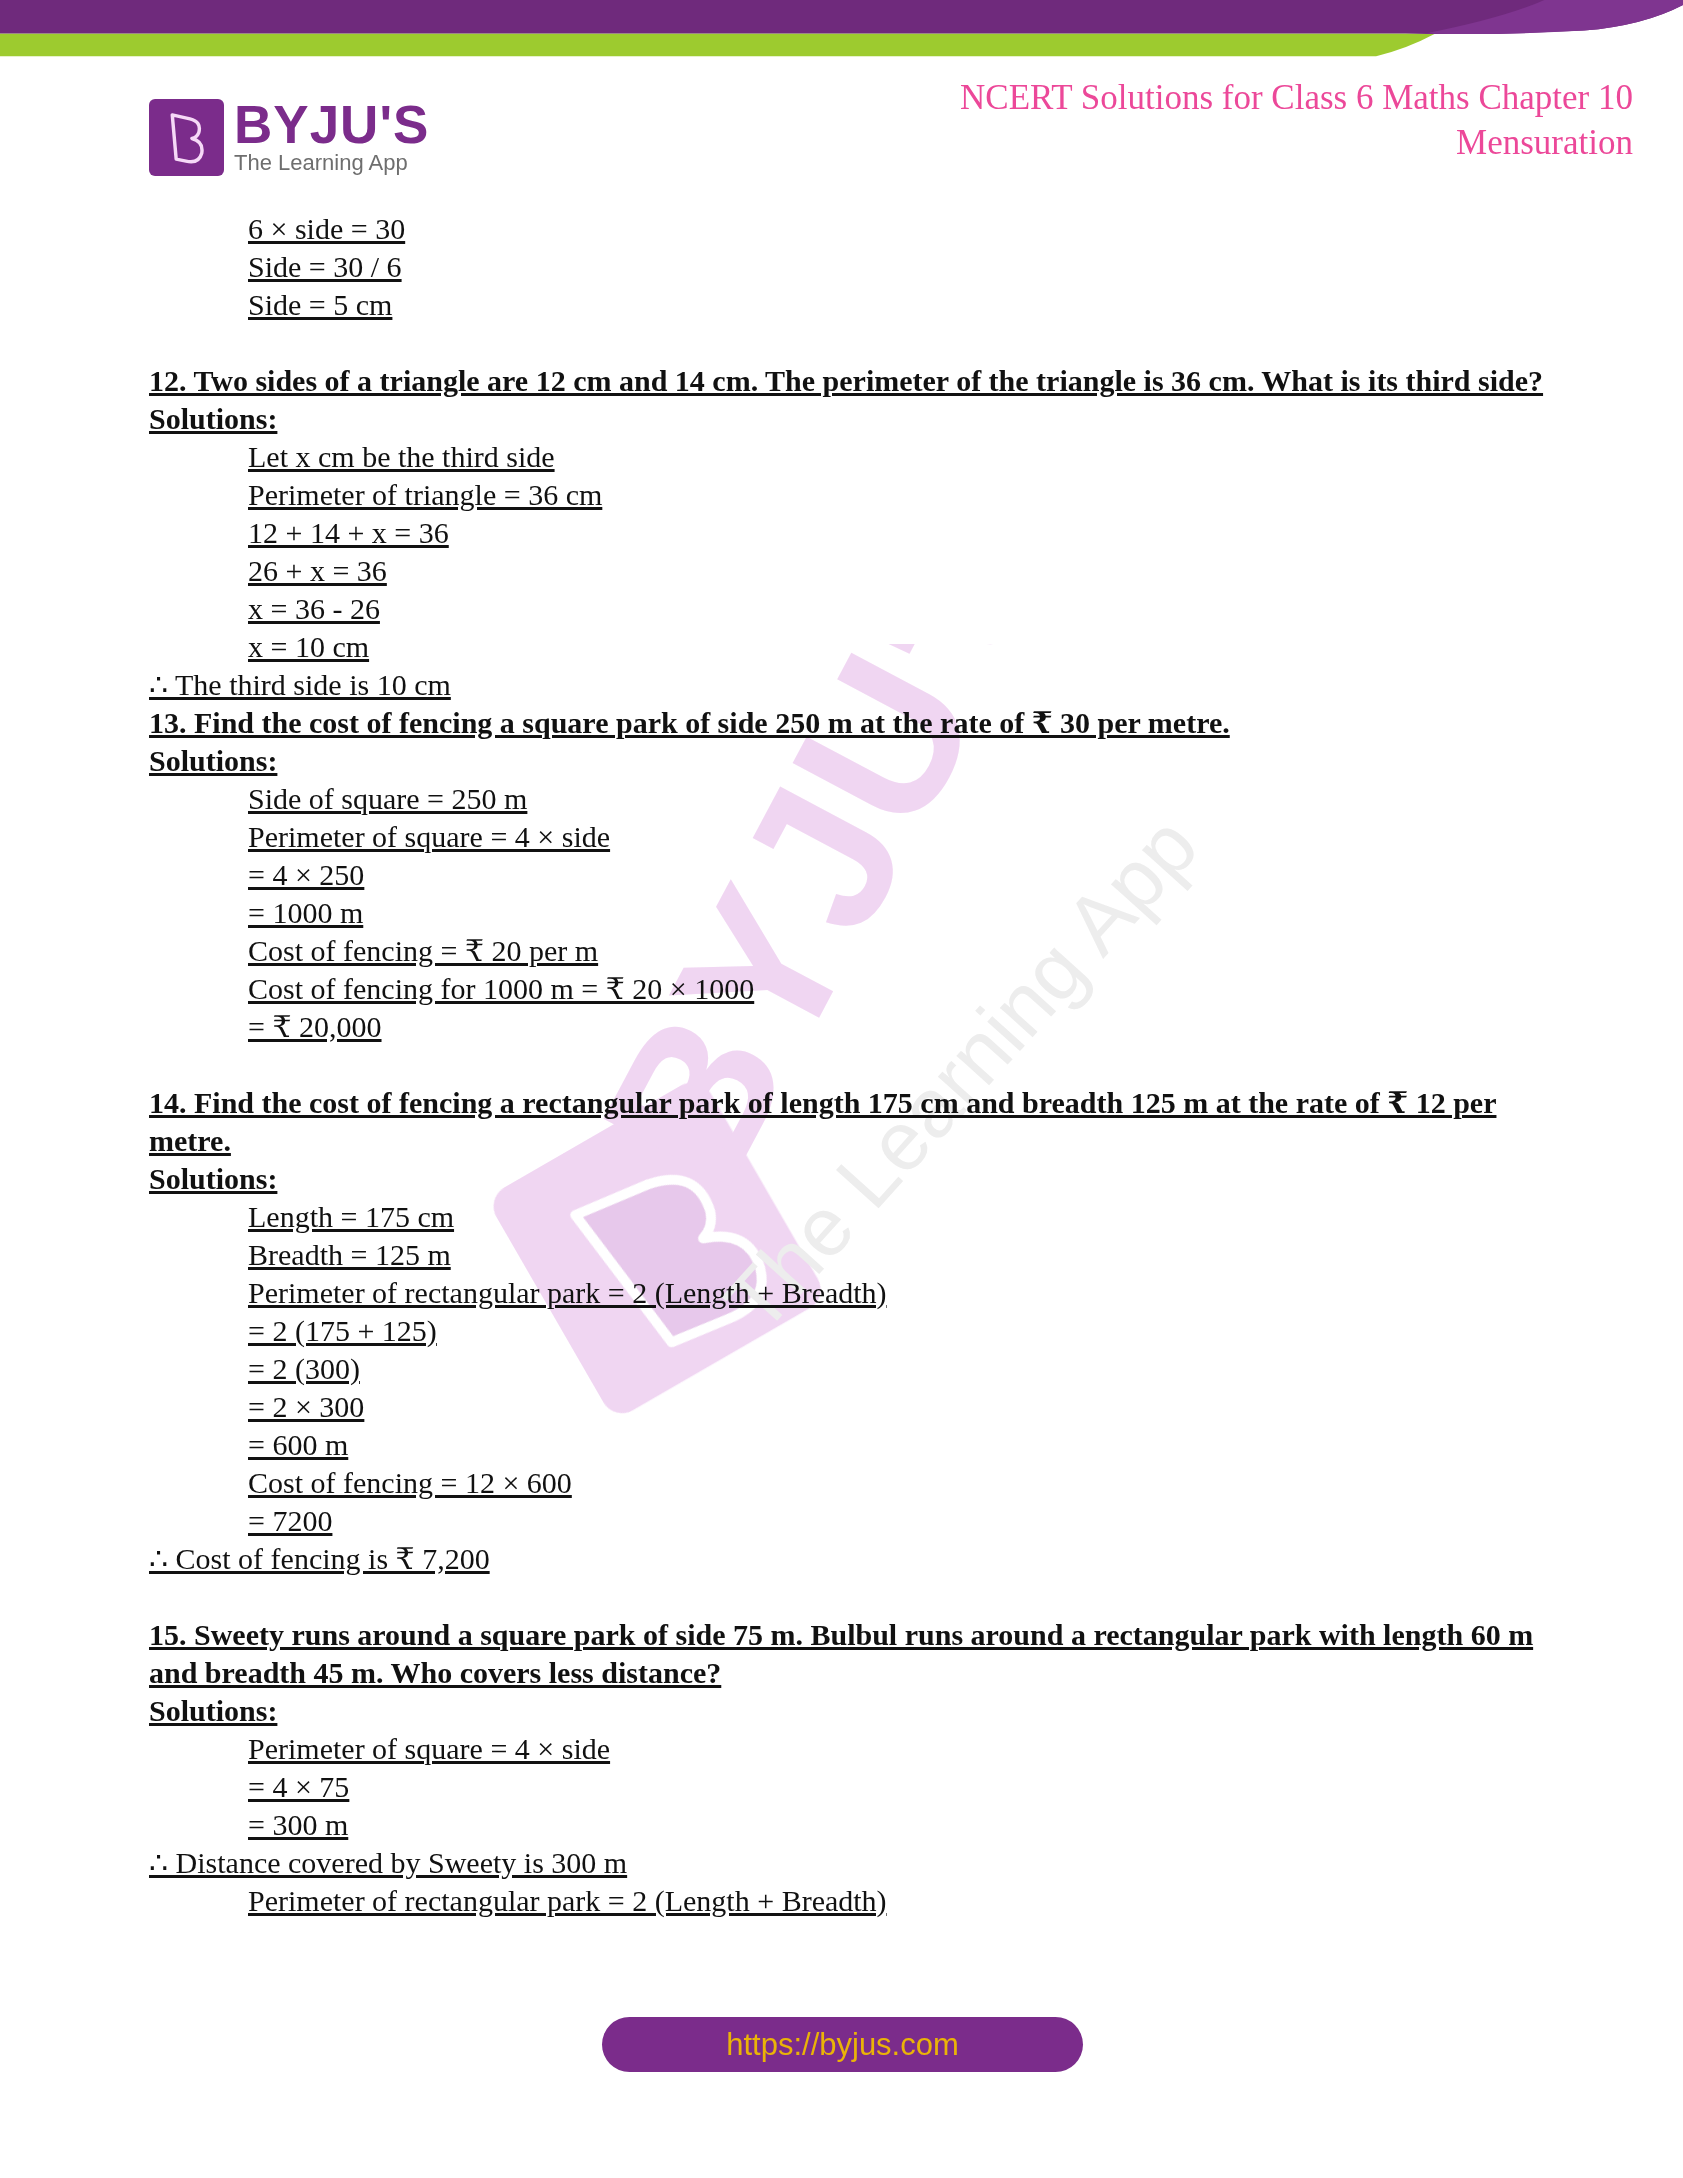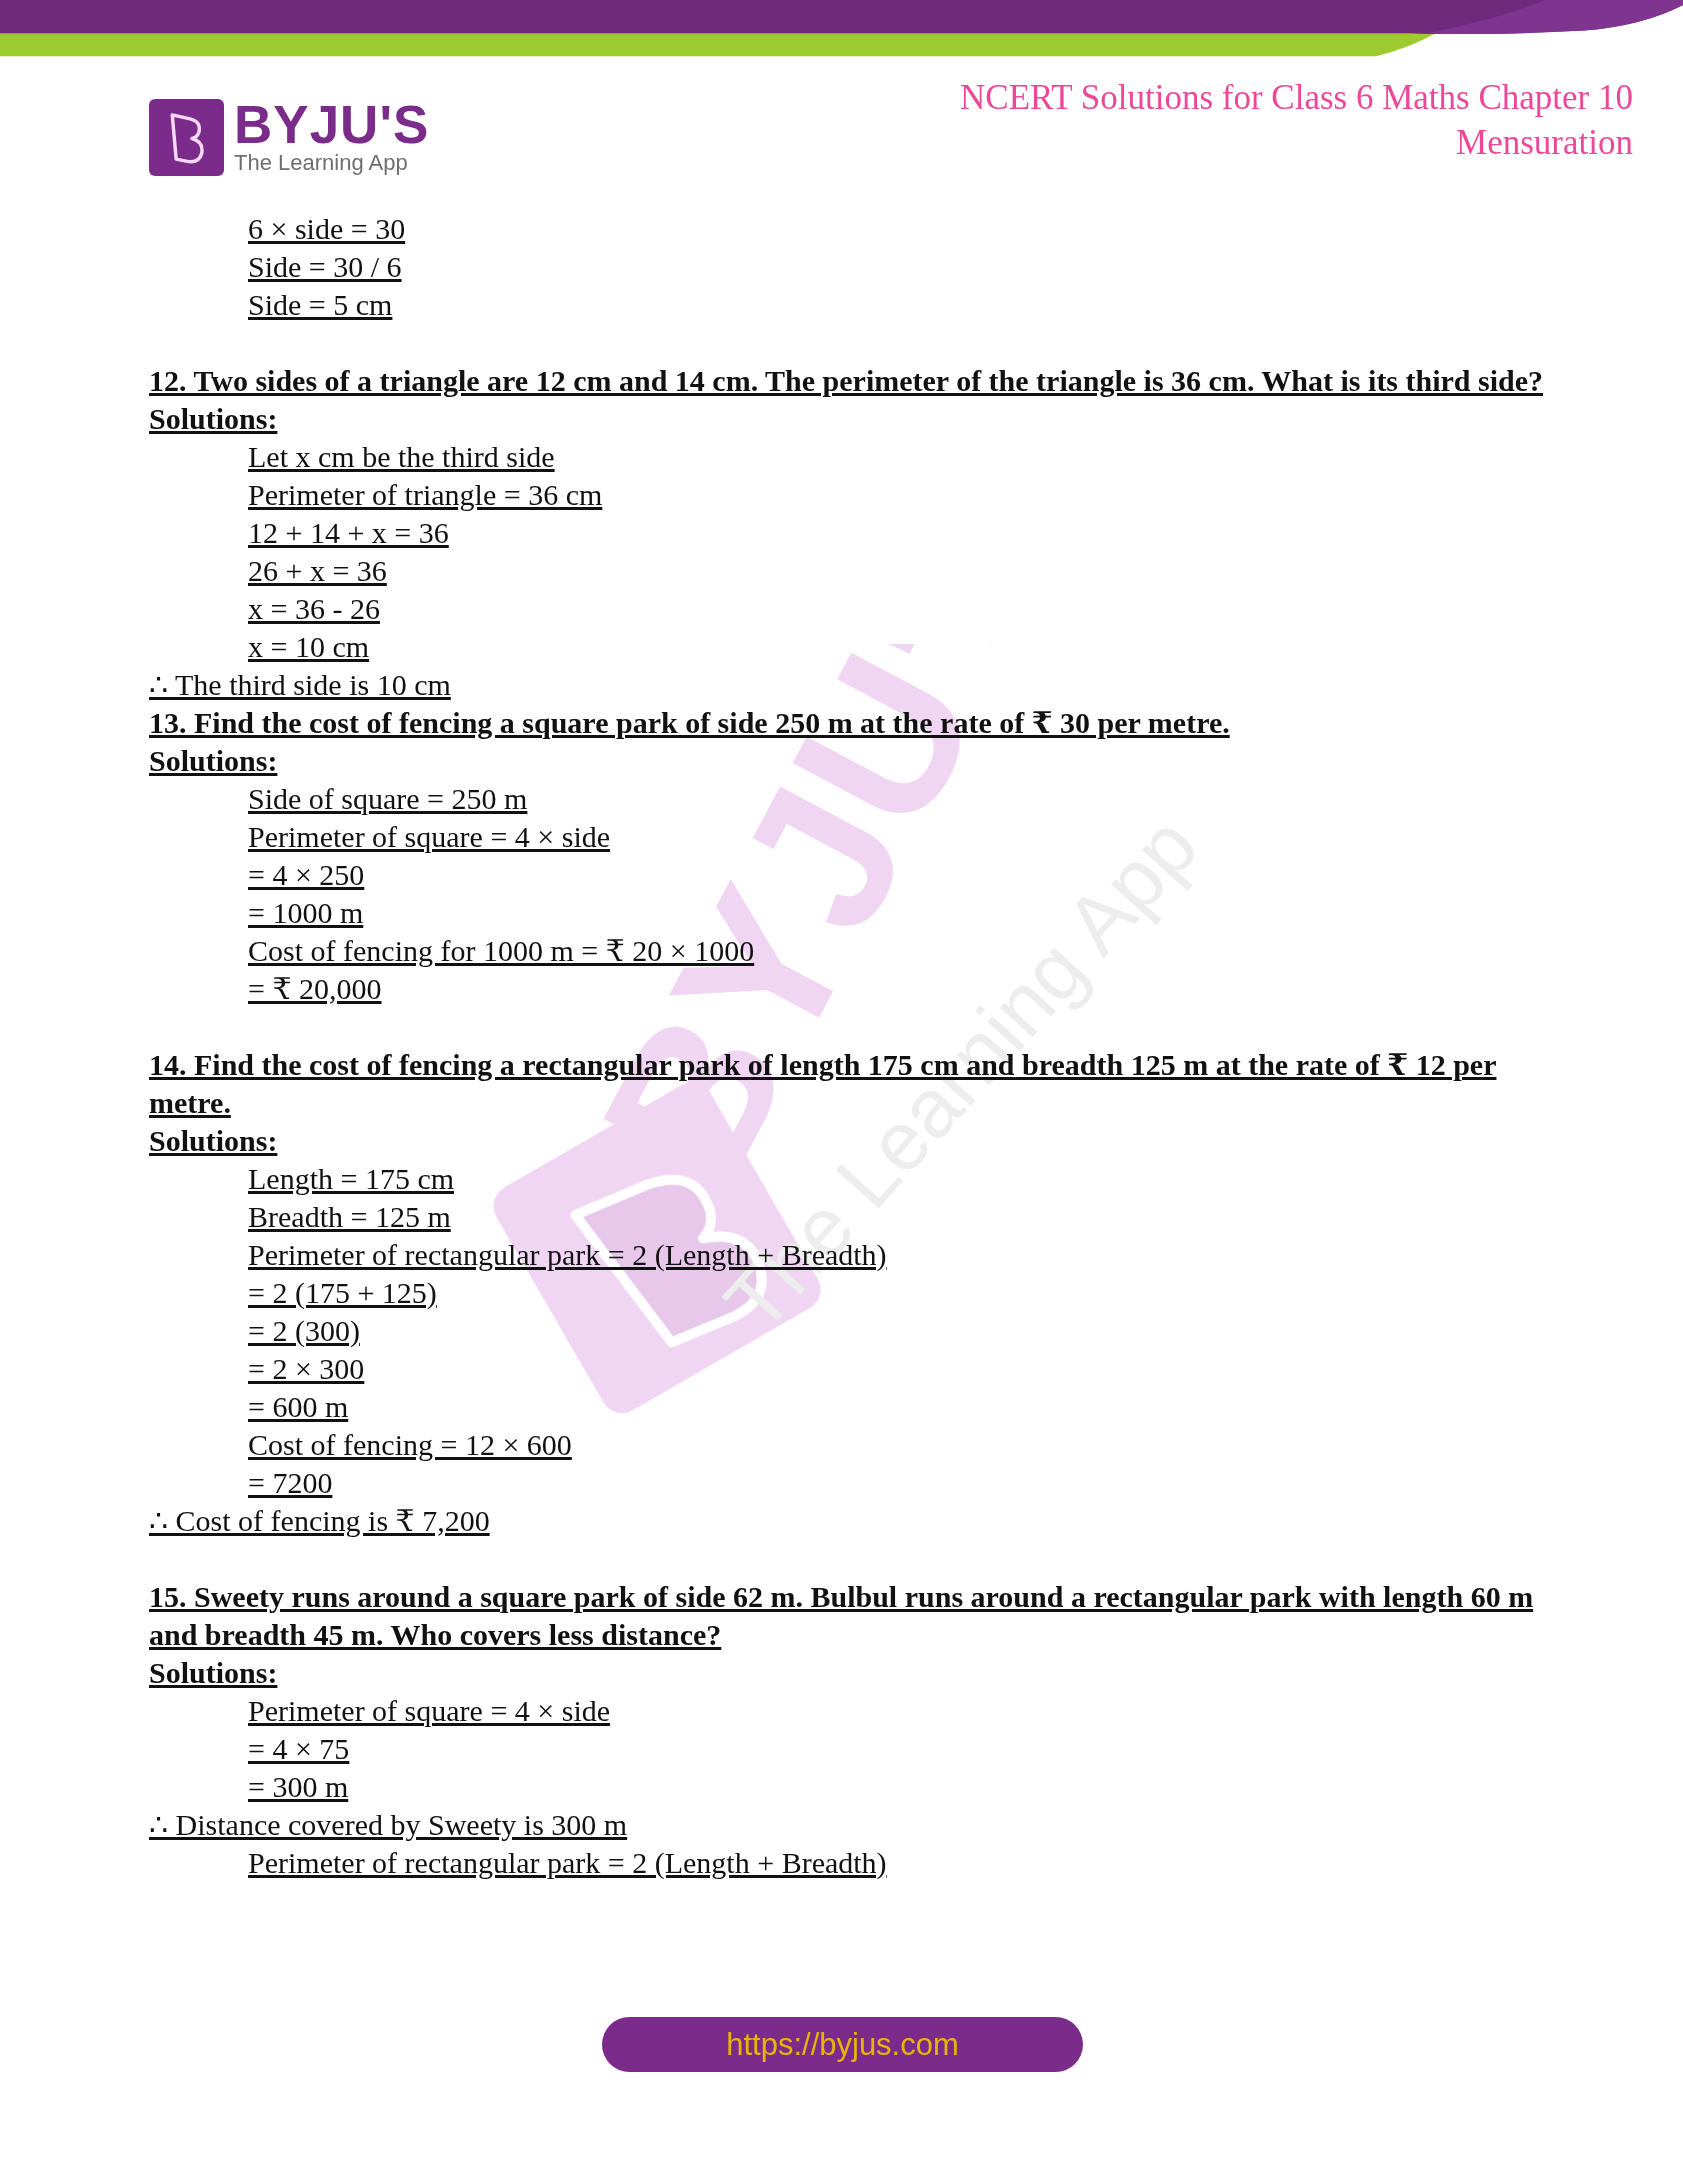--- a/index.html
+++ b/index.html
@@ -98,39 +98,40 @@
   <div class="line indent">x = 36 - 26</div>
   <div class="line indent">x = 10 cm</div>
   <div class="line">∴ The third side is 10 cm</div>
 
   <div class="line q">13. Find the cost of fencing a square park of side 250 m at the rate of ₹ 30 per metre.</div>
   <div class="line q">Solutions:</div>
   <div class="line indent">Side of square = 250 m</div>
   <div class="line indent">Perimeter of square = 4 × side</div>
   <div class="line indent">= 4 × 250</div>
   <div class="line indent">= 1000 m</div>
+  <div class="line indent">Cost of fencing = ₹ 20 per m</div>
   <div class="line indent">Cost of fencing for 1000 m = ₹ 20 × 1000</div>
   <div class="line indent">= ₹ 20,000</div>
   <div class="gap"></div>
 
   <div class="line q">14. Find the cost of fencing a rectangular park of length 175 cm and breadth 125 m at the rate of ₹ 12 per metre.</div>
   <div class="line q">Solutions:</div>
   <div class="line indent">Length = 175 cm</div>
   <div class="line indent">Breadth = 125 m</div>
   <div class="line indent">Perimeter of rectangular park = 2 (Length + Breadth)</div>
   <div class="line indent">= 2 (175 + 125)</div>
   <div class="line indent">= 2 (300)</div>
   <div class="line indent">= 2 × 300</div>
   <div class="line indent">= 600 m</div>
   <div class="line indent">Cost of fencing = 12 × 600</div>
   <div class="line indent">= 7200</div>
   <div class="line">∴ Cost of fencing is ₹ 7,200</div>
   <div class="gap"></div>
 
-  <div class="line q">15. Sweety runs around a square park of side 62 m. Bulbul runs around a rectangular park with length 60 m and breadth 45 m. Who covers less distance?</div>
+  <div class="line q">15. Sweety runs around a square park of side 75 m. Bulbul runs around a rectangular park with length 60 m and breadth 45 m. Who covers less distance?</div>
   <div class="line q">Solutions:</div>
   <div class="line indent">Perimeter of square = 4 × side</div>
   <div class="line indent">= 4 × 75</div>
   <div class="line indent">= 300 m</div>
   <div class="line">∴ Distance covered by Sweety is 300 m</div>
   <div class="line indent">Perimeter of rectangular park = 2 (Length + Breadth)</div>
 </div>
 
 <div class="footer-pill">https://byjus.com</div>
 

